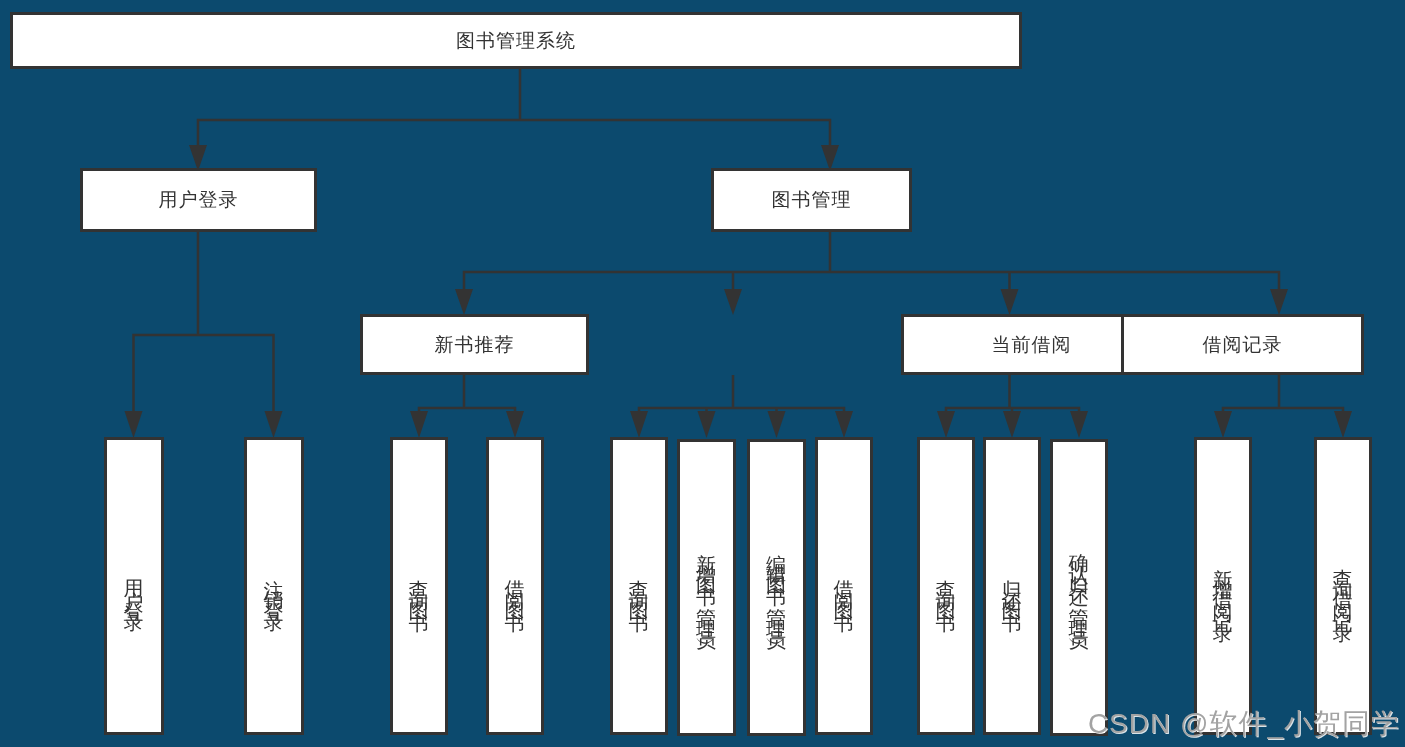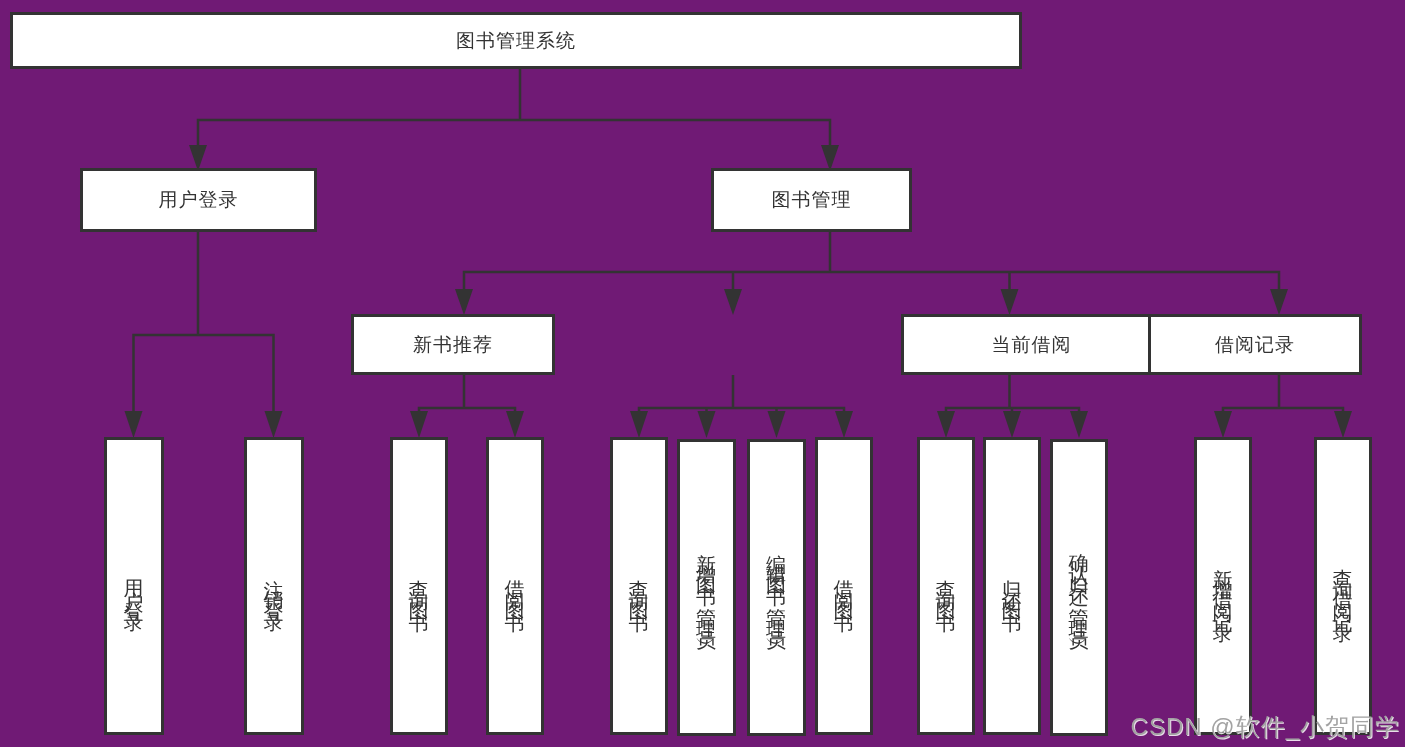--- a/index.html
+++ b/index.html
@@ -1,19 +1,19 @@
 <!DOCTYPE html>
 <html><head>
 <meta charset="utf-8">
 <style>
   html,body{margin:0;padding:0;background:#ffffff;}
   .stage{
     position:relative;
     width:1405px;height:747px;
-    background:#701a75;
+    background:#0c4a6e;
     font-family:"Liberation Sans", sans-serif;
     color:#333333;
     overflow:hidden;
   }
   .wires{position:absolute;left:0;top:0;}
   .node{
     position:absolute;
     box-sizing:border-box;
     background:#ffffff;
     border:3px solid #333333;
@@ -26,21 +26,21 @@
     writing-mode:vertical-lr;
     text-orientation:mixed;
     font-size:20px;
     letter-spacing:11px;
     line-height:1.1;
     white-space:nowrap;
   }
   .watermark{
     position:absolute;
     right:5px;bottom:4px;
-    font-size:24px;
+    font-size:28px;
     color:#a3a3a3;
     text-shadow:1px 1px 0 rgba(255,255,255,0.85);
     letter-spacing:1px;
     pointer-events:none;
   }
 </style>
 </head>
 <body>
 
 <div class="stage">
@@ -82,27 +82,27 @@
     <span>图书管理系统</span>
   </div>
 
   <div class="node hbox" style="left:80px;top:168px;width:237px;height:64px">
     <span>用户登录</span>
   </div>
   <div class="node hbox" style="left:711px;top:168px;width:201px;height:64px">
     <span>图书管理</span>
   </div>
 
-  <div class="node hbox" style="left:351px;top:314px;width:204px;height:61px">
+  <div class="node hbox" style="left:360px;top:314px;width:229px;height:61px">
     <span>新书推荐</span>
   </div>
   <div class="node hbox" style="left:901px;top:314px;width:261px;height:61px">
     <span>当前借阅</span>
   </div>
-  <div class="node hbox" style="left:1148px;top:314px;width:214px;height:61px">
+  <div class="node hbox" style="left:1121px;top:314px;width:243px;height:61px">
     <span>借阅记录</span>
   </div>
 
   <div class="node vbox" style="left:104px;top:437px;width:60px;height:298px">
     <span class="vtext">用户登录</span>
   </div>
   <div class="node vbox" style="left:244px;top:437px;width:60px;height:298px">
     <span class="vtext">注销登录</span>
   </div>
 

